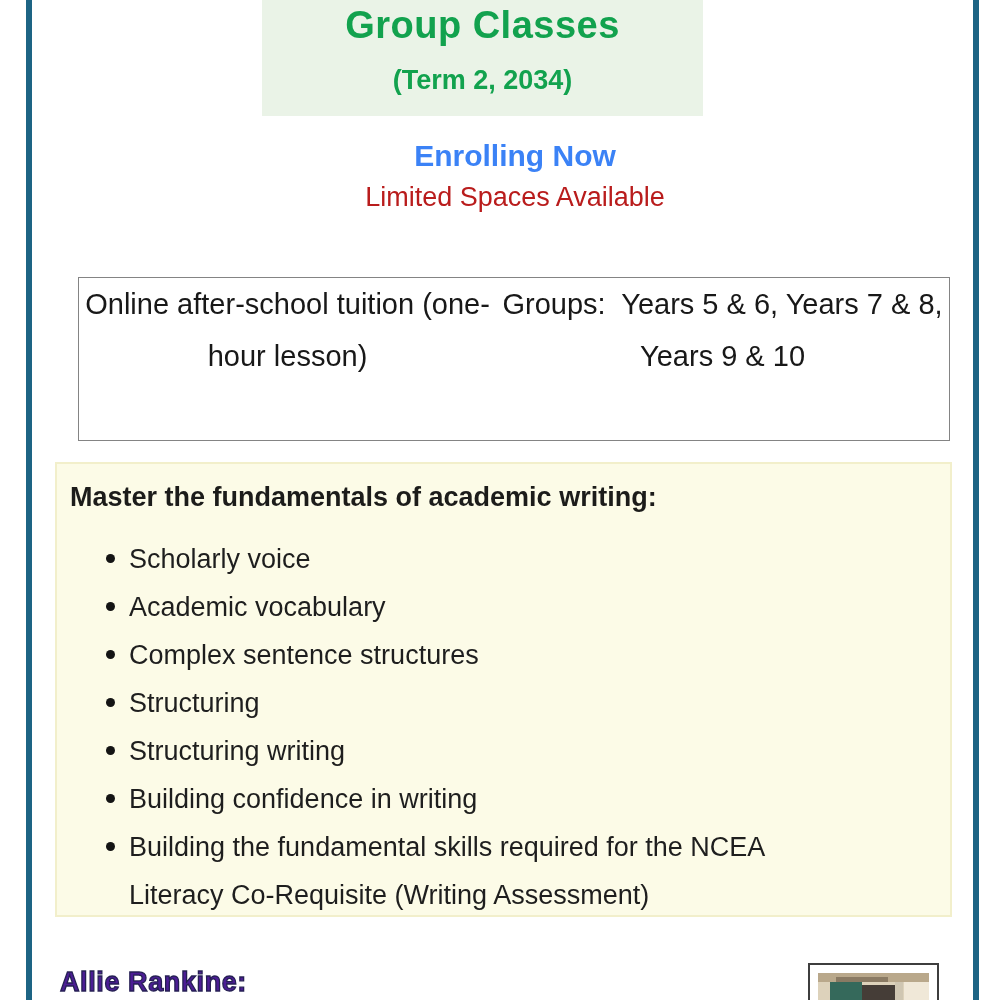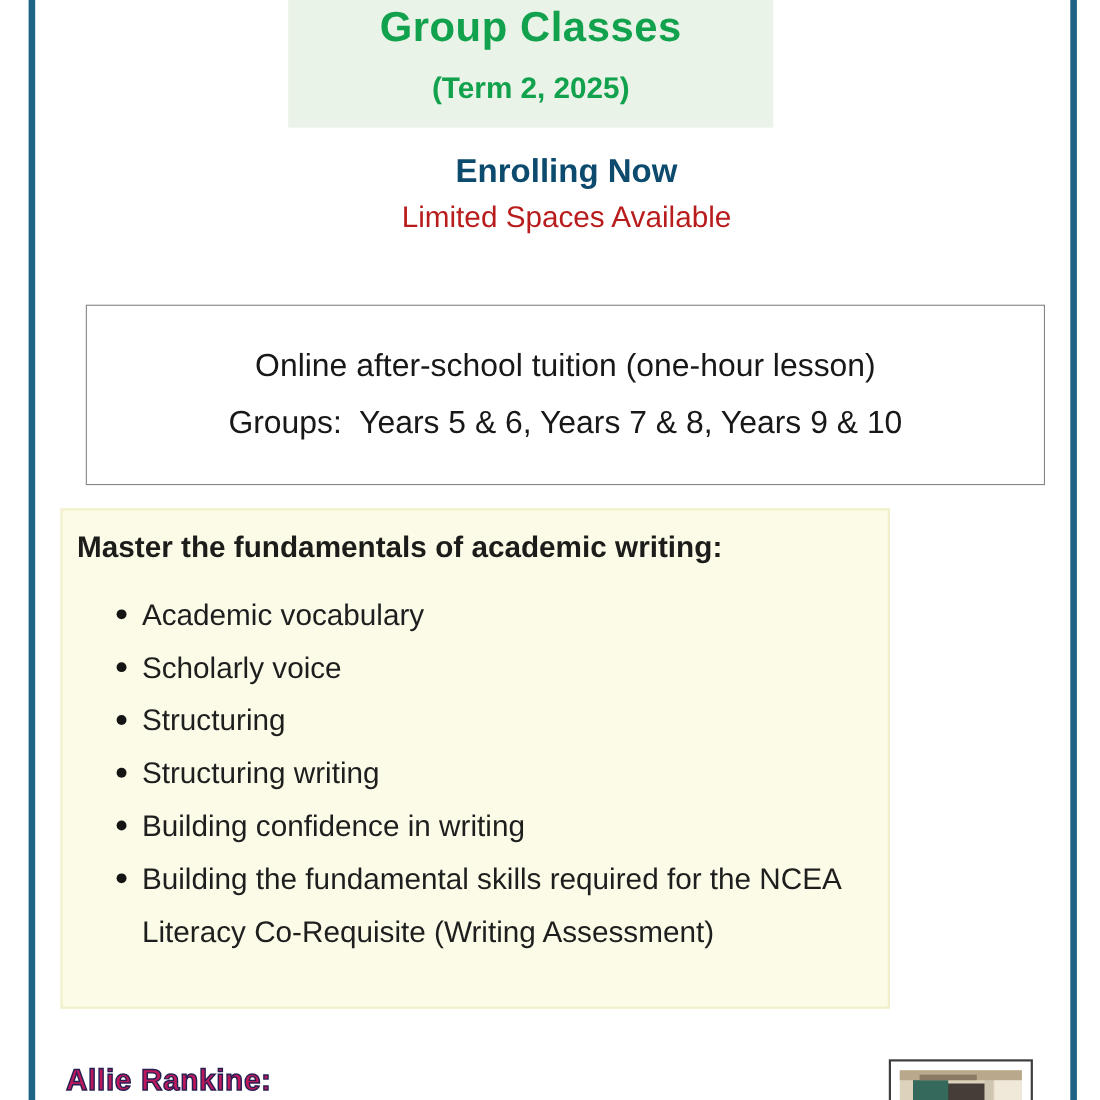--- a/index.html
+++ b/index.html
@@ -22,55 +22,55 @@
     font-size:38px;line-height:46px;font-weight:700;color:#12a24e;
     letter-spacing:.5px;white-space:pre-wrap;
   }
   .page-subtitle{
     font-size:27px;line-height:30px;font-weight:700;color:#12a24e;
     margin-top:17px;white-space:pre-wrap;
   }
 
   
   .enroll-block{position:absolute;left:78px;top:139px;width:874px;text-align:center;}
-  .enroll-line1{font-size:30px;line-height:34px;font-weight:700;color:#0c4a6e;white-space:pre-wrap;}
+  .enroll-line1{font-size:30px;line-height:34px;font-weight:700;color:#3b82f6;white-space:pre-wrap;}
   .enroll-line2{font-size:27px;line-height:31px;font-weight:400;color:#b91c1c;margin-top:9px;white-space:pre-wrap;}
 
   
   .info-box{
     position:absolute;left:78px;top:277px;width:872px;height:164px;
     border:1px solid #848484;background:#ffffff;box-sizing:border-box;
-    display:flex;flex-direction:column;justify-content:center;text-align:center;
+    display:flex;justify-content:center;text-align:center;
   }
   .info-line{font-size:29px;line-height:52px;color:#181818;white-space:pre-wrap;}
 
   
   .writing-box{
-    position:absolute;left:55px;top:462px;width:754px;height:455px;
+    position:absolute;left:55px;top:462px;width:897px;height:455px;
     background:#fcfbe7;border:2px solid #f2efcb;box-sizing:border-box;
     padding:16px 10px 0 13px;
   }
   .writing-heading{
     font-size:27px;line-height:34px;font-weight:700;color:#1c1c1a;white-space:pre-wrap;
   }
   .bullet-list{list-style:none;margin:21px 0 0 0;padding:0;}
   .bullet-list li{display:flex;align-items:flex-start;}
   .bullet-dot{
     flex:none;width:9px;height:9px;border-radius:50%;background:#141414;
     margin:19px 14px 0 36px;
   }
   .bullet-text{
     font-size:27px;line-height:48px;color:#1e1e1e;max-width:700px;white-space:pre-wrap;
   }
 
   
   .tutor-name{
     position:absolute;left:60px;top:967px;
     font-size:27px;font-weight:800;letter-spacing:.6px;
-    color:#be185d;-webkit-text-stroke:1.3px #241f52;white-space:pre-wrap;
+    color:#4c1d95;-webkit-text-stroke:1.3px #241f52;white-space:pre-wrap;
   }
 
   
   .photo-frame{
     position:absolute;left:808px;top:963px;width:131px;height:80px;
     border:2px solid #3e3e3e;background:#ffffff;padding:8px;box-sizing:border-box;
   }
   .photo-img{
     width:100%;height:100%;
     background:
@@ -84,43 +84,47 @@
   }
 </style>
 </head>
 <body>
 
 <div class="page-border left"></div>
 <div class="page-border right"></div>
 
 <div class="header-box">
   <div class="page-title">Group Classes</div>
-  <div class="page-subtitle">(Term 2, 2025)</div>
+  <div class="page-subtitle">(Term 2, 2034)</div>
 </div>
 
 <div class="enroll-block">
   <div class="enroll-line1">Enrolling Now</div>
   <div class="enroll-line2">Limited Spaces Available</div>
 </div>
 
 <div class="info-box">
   <div class="info-line">Online after-school tuition (one-hour lesson)</div>
   <div class="info-line">Groups:  Years 5 &amp; 6, Years 7 &amp; 8, Years 9 &amp; 10</div>
 </div>
 
 <div class="writing-box">
   <div class="writing-heading">Master the fundamentals of academic writing:</div>
   <ul class="bullet-list">
     <li>
       <span class="bullet-dot"></span>
+      <span class="bullet-text">Scholarly voice</span>
+    </li>
+    <li>
+      <span class="bullet-dot"></span>
       <span class="bullet-text">Academic vocabulary</span>
     </li>
     <li>
       <span class="bullet-dot"></span>
-      <span class="bullet-text">Scholarly voice</span>
+      <span class="bullet-text">Complex sentence structures</span>
     </li>
     <li>
       <span class="bullet-dot"></span>
       <span class="bullet-text">Structuring</span>
     </li>
     <li>
       <span class="bullet-dot"></span>
       <span class="bullet-text">Structuring writing</span>
     </li>
     <li>

